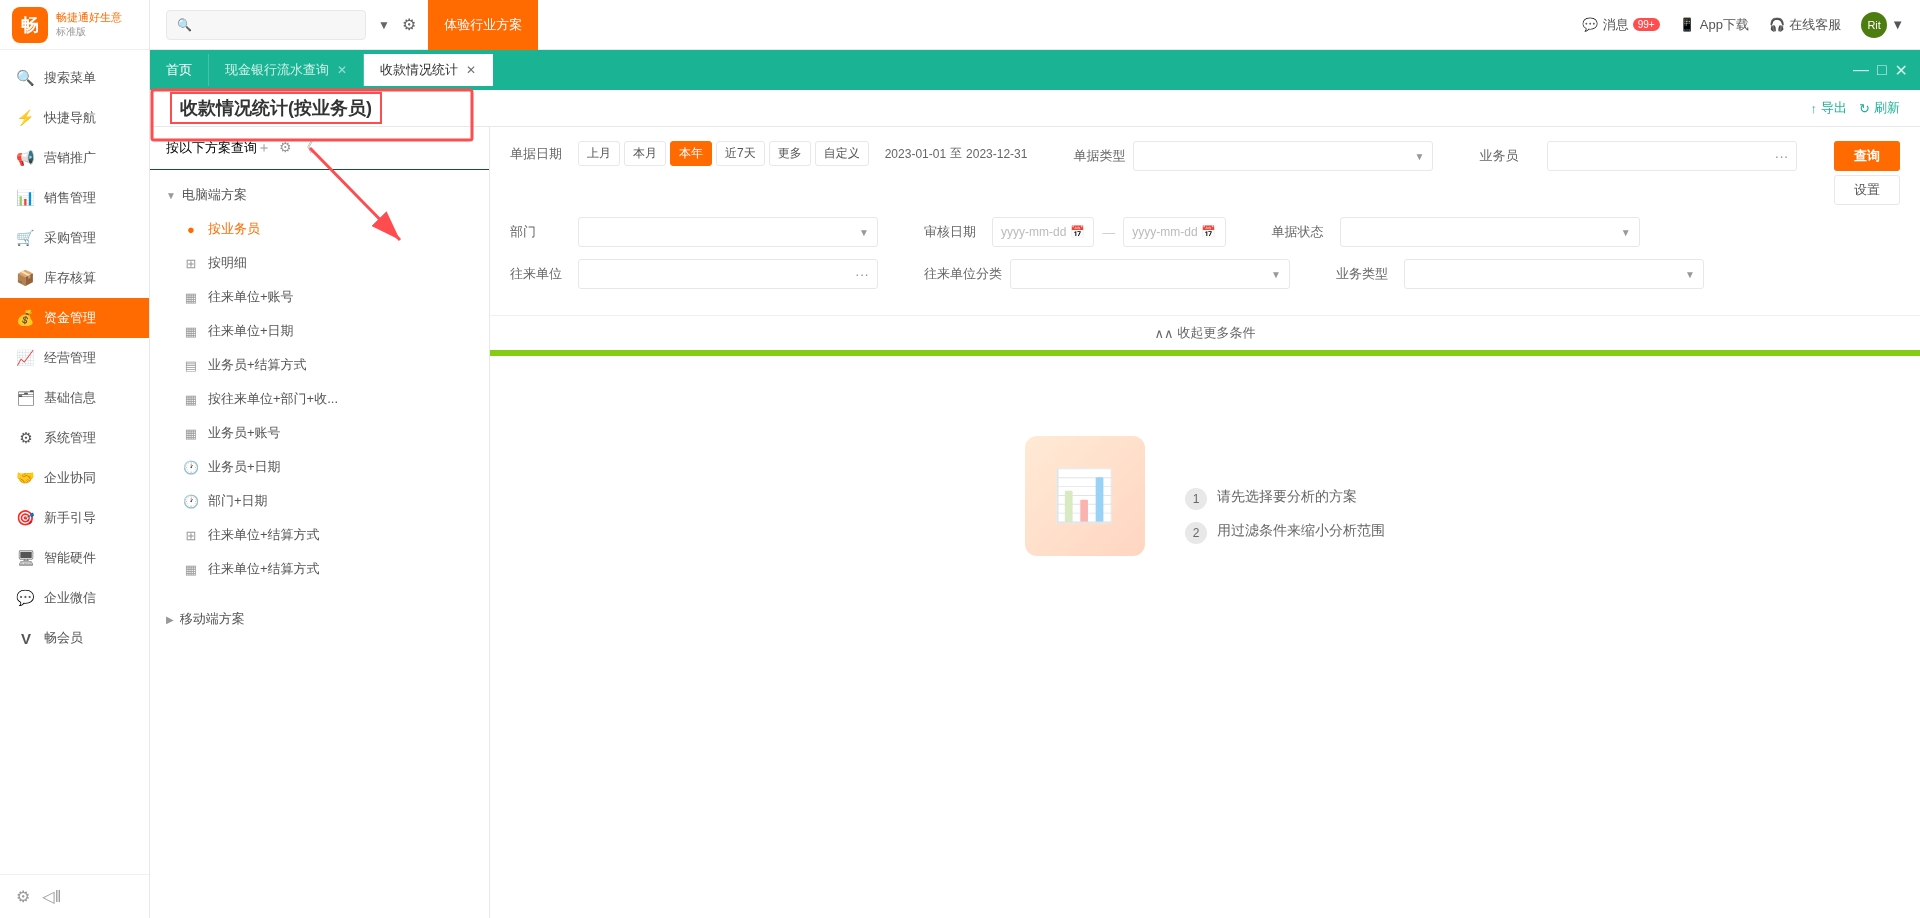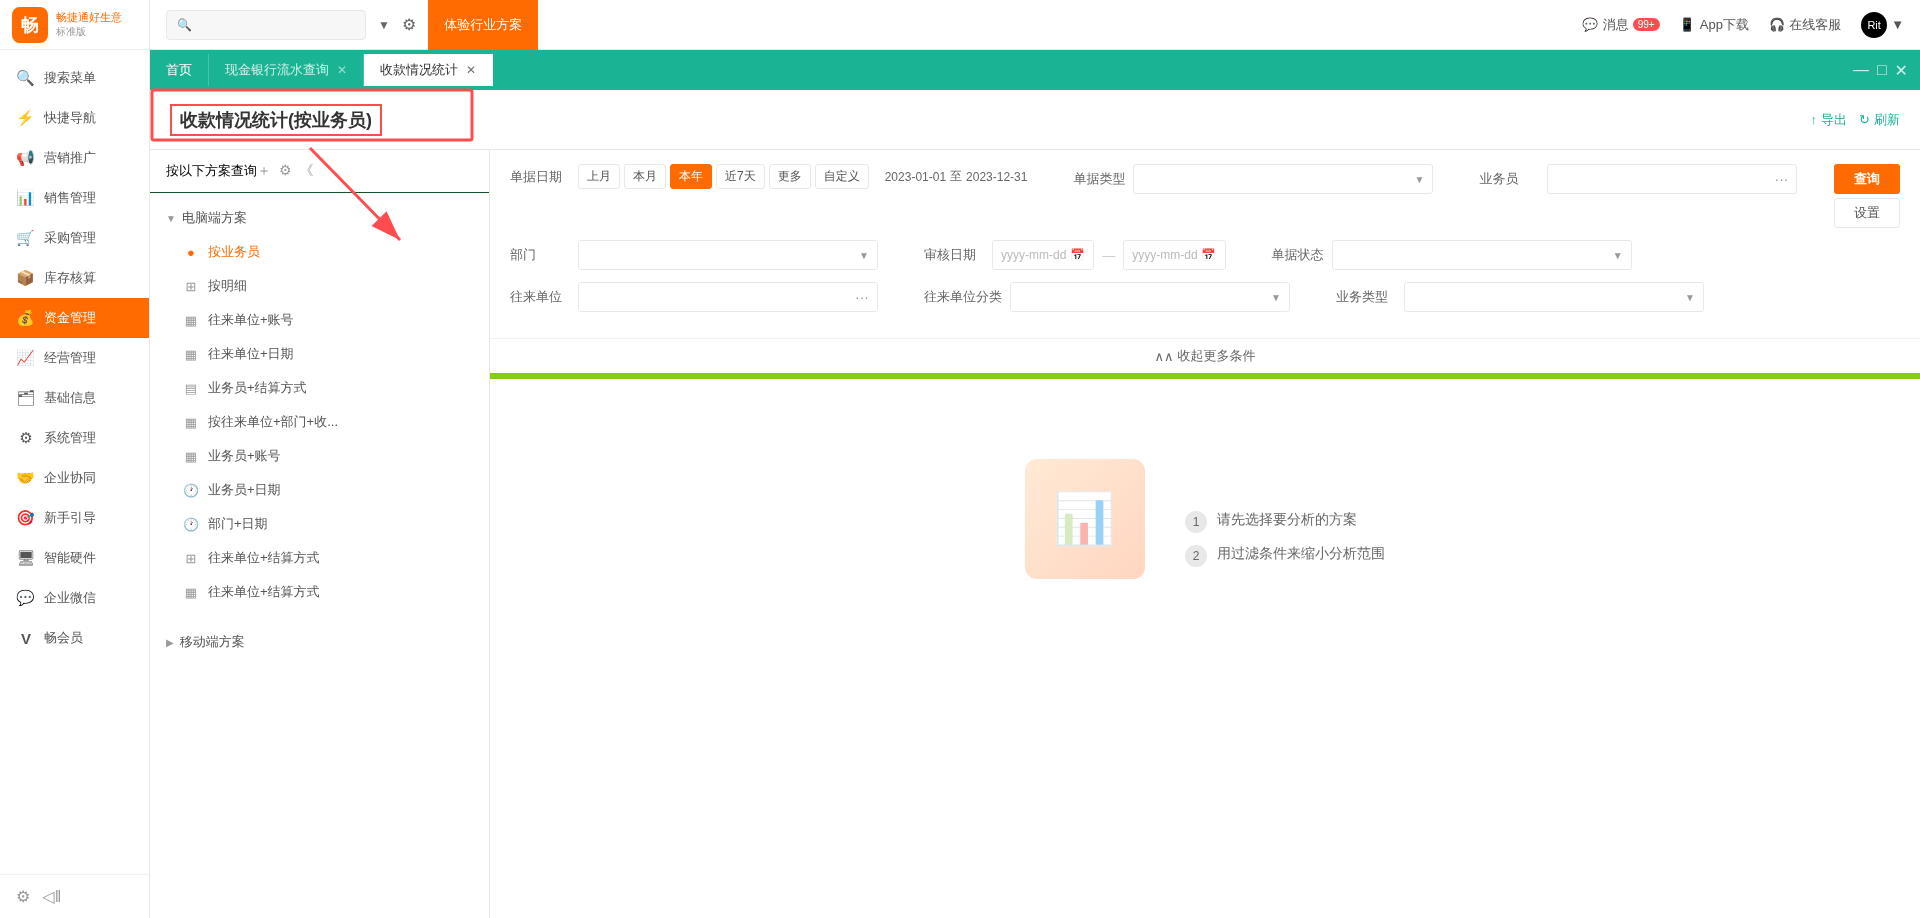--- a/index.html
+++ b/index.html
@@ -34,21 +34,21 @@
     .tab.home { color: white; }
     .tab.active { background: #fff; color: #333; }
     .tab-close { font-size: 12px; opacity: 0.7; }
     .tabbar-right { margin-left: auto; display: flex; align-items: center; gap: 8px; padding: 0 12px; }
     .tabbar-btn { color: rgba(255,255,255,0.8); font-size: 16px; cursor: pointer; }
 
     
     .content { flex: 1; display: flex; flex-direction: column; overflow: hidden; }
 
     
-    .page-header { background: #fff; padding: 0 20px; height: 60px; display: flex; align-items: center; border-bottom: 1px solid #e8e8e8; }
+    .page-header { background: #fff; padding: 0 20px; height: 37px; display: flex; align-items: center; border-bottom: 1px solid #e8e8e8; }
     .page-title { font-size: 18px; font-weight: bold; color: #333; border: 2px solid #ff4d4f; padding: 2px 8px; }
     .page-actions { margin-left: auto; display: flex; gap: 12px; }
     .action-btn { display: flex; align-items: center; gap: 4px; color: #1ab394; font-size: 13px; cursor: pointer; }
 
     
     .filter-panel { background: #fff; padding: 16px 20px; border-bottom: 6px solid #84cc16; }
     .filter-row { display: flex; align-items: center; gap: 16px; margin-bottom: 12px; }
     .filter-label { color: #666; font-size: 13px; min-width: 60px; }
     .date-options { display: flex; gap: 4px; }
     .date-opt { padding: 3px 8px; border: 1px solid #e8e8e8; border-radius: 3px; font-size: 12px; cursor: pointer; color: #555; }
@@ -197,21 +197,21 @@
       </div>
       <div class="topbar-action">
         <span>📱</span>
         <span>App下载</span>
       </div>
       <div class="topbar-action">
         <span>🎧</span>
         <span>在线客服</span>
       </div>
       <div class="topbar-action">
-        <span style="background:#000000;color:white;border-radius:50%;width:26px;height:26px;display:flex;align-items:center;justify-content:center;font-size:11px;">Rit</span>
+        <span style="background:#4d7c0f;color:white;border-radius:50%;width:26px;height:26px;display:flex;align-items:center;justify-content:center;font-size:11px;">Rit</span>
         <span>▼</span>
       </div>
     </div>
   </div>
 
   <div class="tabbar">
     <div class="tab home">
       <span>首页</span>
     </div>
     <div class="tab">
@@ -368,21 +368,21 @@
               <div class="date-input">
                 <span>yyyy-mm-dd</span>
                 <span>📅</span>
               </div>
               <span class="filter-sep">—</span>
               <div class="date-input">
                 <span>yyyy-mm-dd</span>
                 <span>📅</span>
               </div>
             </div>
-            <div style="display:flex;align-items:center;margin-left:30px;">
+            <div style="display:flex;align-items:center;gap:8px;margin-left:30px;">
               <span class="filter-label">单据状态</span>
               <div class="filter-select" style="min-width:300px;">
                 <span></span>
                 <span class="select-arrow">▼</span>
               </div>
             </div>
           </div>
 
           <div class="filter-row" style="margin-top:10px;padding-bottom:14px;">
             <div style="display:flex;align-items:center;gap:8px;">

